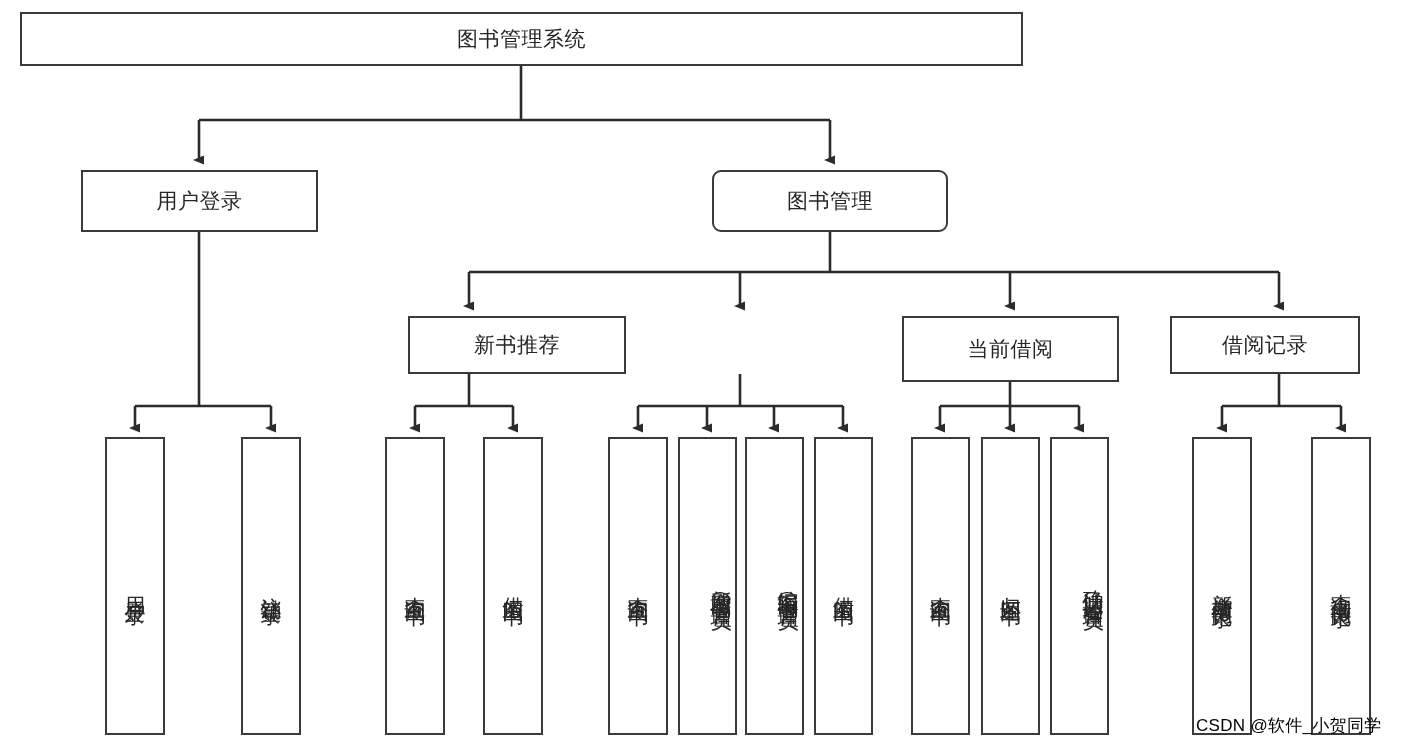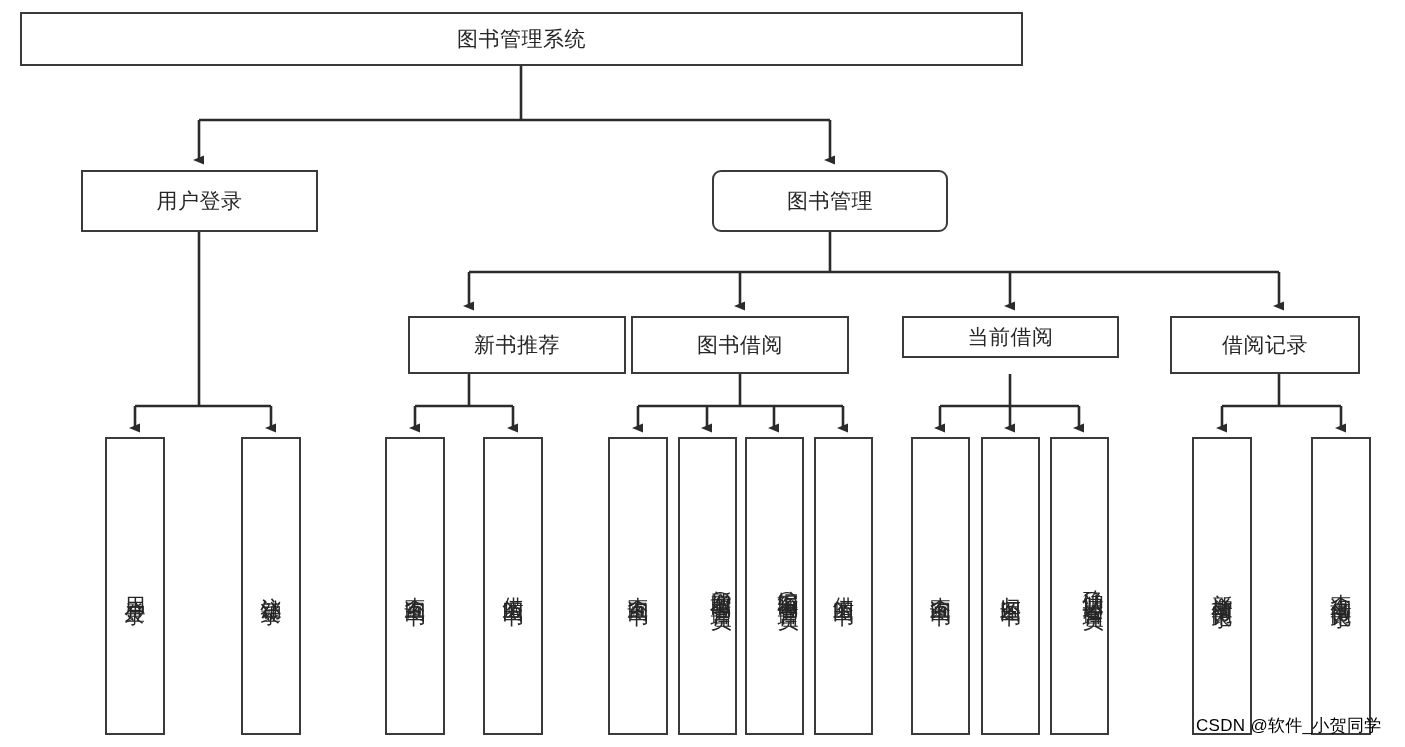--- a/index.html
+++ b/index.html
@@ -129,24 +129,21 @@
   <div class="node horiz" style="left:81px; top:170px; width:237px; height:62px;">
     <span class="node-label">用户登录</span>
   </div>
   <div class="node horiz" style="left:712px; top:170px; width:236px; height:62px;border-radius:9px;">
     <span class="node-label">图书管理</span>
   </div>
 
   <div class="node horiz" style="left:360px; top:316px; width:218px; height:58px;margin-left:48px;">
     <span class="node-label">新书推荐</span>
   </div>
-  <div class="node horiz" style="left:631px; top:316px; width:218px; height:58px;">
-    <span class="node-label">图书借阅</span>
-  </div>
-  <div class="node horiz" style="left:902px; top:316px; width:217px; height:42px;">
+  <div class="node horiz" style="left:902px; top:316px; width:217px; height:66px;">
     <span class="node-label">当前借阅</span>
   </div>
   <div class="node horiz" style="left:1170px; top:316px; width:190px; height:58px;">
     <span class="node-label">借阅记录</span>
   </div>
 
   <div class="node vert" style="left:105px; top:437px; width:60px; height:298px;">
     <span class="node-label">用户登录</span>
   </div>
   <div class="node vert" style="left:241px; top:437px; width:60px; height:298px;">

